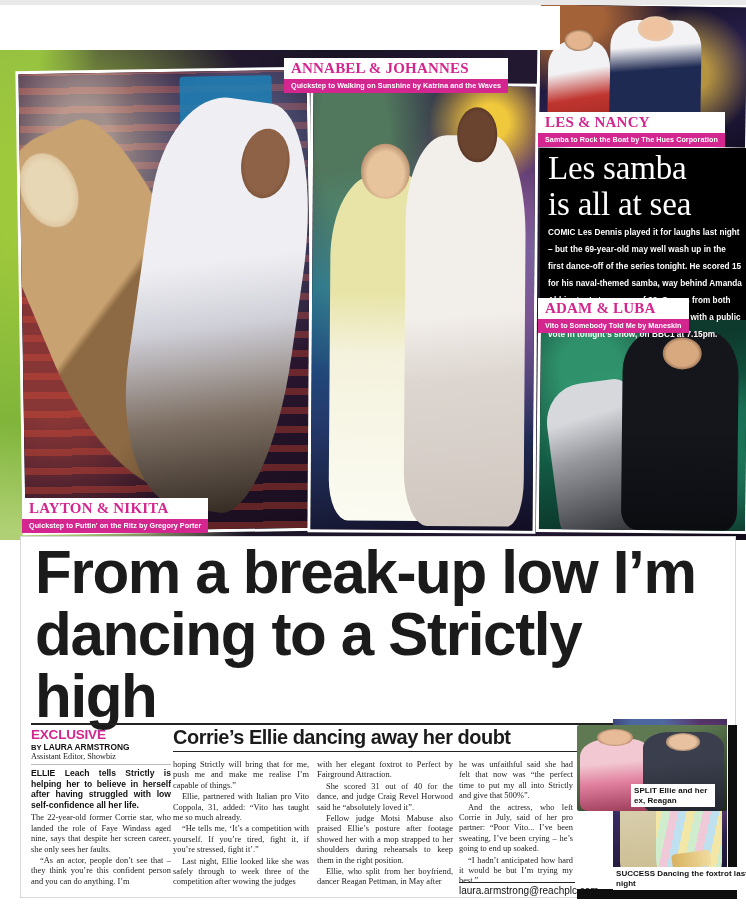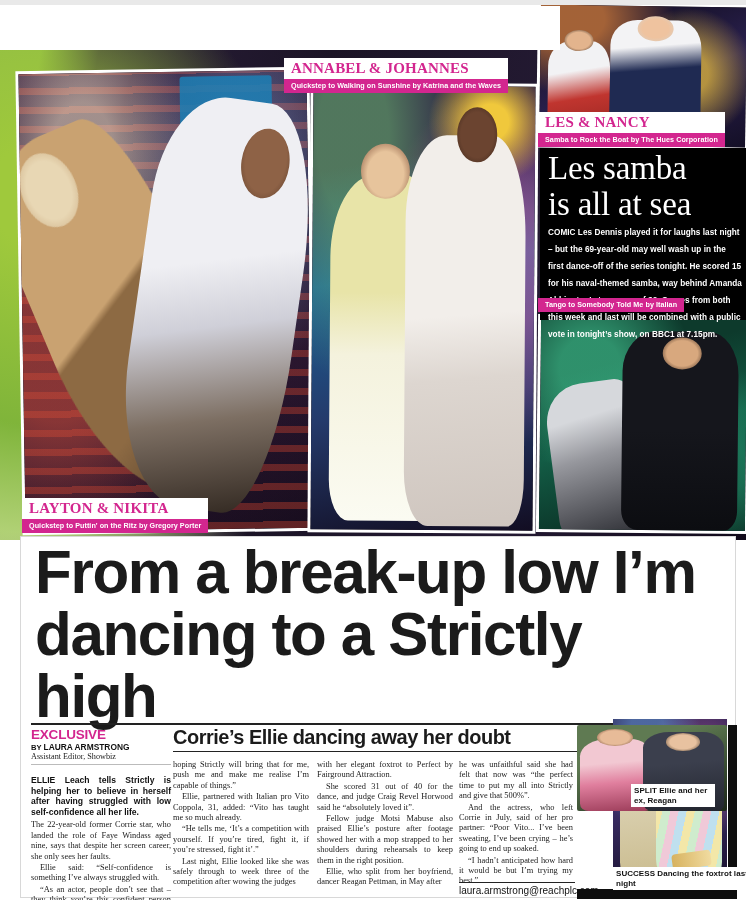--- a/index.html
+++ b/index.html
@@ -191,21 +191,21 @@
   .main-head .l2{ display:block; }
 
   .rule-top { position:absolute; left:10px; top:186px; width:696px; height:2px; background:#222; }
 
   
   .excl { position:absolute; left:10px; top:190px; width:140px; }
   .excl-title{ color:#d3268f; font-size:13.5px; font-weight:700; letter-spacing:-.2px; line-height:15px;}
   .excl-by{ font-size:7.6px; font-weight:700; color:#111; line-height:9px; margin-top:1px;}
   .excl-by .nm{ font-size:8.4px; }
   .excl-role{ font-family:"Liberation Serif", serif; font-size:8.2px; color:#222; line-height:10px;
-    border-bottom:1px solid #bbb; padding-bottom:2px; margin-bottom:10px;}
+    border-bottom:1px solid #bbb; padding-bottom:2px; margin-bottom:3px;}
   .standfirst{ font-size:8.6px; line-height:10.6px; font-weight:700; color:#111; text-align:justify;}
   .col-serif{ font-family:"Liberation Serif", serif; font-size:8.4px; line-height:10.4px;
     color:#1a1a1a; text-align:justify; }
   .col-serif p{ text-indent:9px; margin-top:1px;}
   .col-serif p.first{ text-indent:0; }
 
   
   .sub-head{
     position:absolute; left:152px; top:188px; width:420px;
     font-family:"Liberation Sans Narrow","Liberation Sans", sans-serif;
@@ -325,21 +325,22 @@
     <span class="name">ANNABEL &amp; JOHANNES</span>
     <span class="sub">Quickstep to Walking on Sunshine by Katrina and the Waves</span>
   </div>
 
   <div class="label lbl-les">
     <span class="name">LES &amp; NANCY</span>
     <span class="sub">Samba to Rock the Boat by The Hues Corporation</span>
   </div>
 
   <div class="label lbl-adam">
-    <span class="sub">Tango to Somebody Told Me by Italian</span>
+    <span class="name">ADAM &amp; LUBA</span>
+    <span class="sub">Vito to Somebody Told Me by Maneskin</span>
   </div>
 
   <div class="label lbl-layton">
     <span class="name">LAYTON &amp; NIKITA</span>
     <span class="sub">Quickstep to Puttin' on the Ritz by Gregory Porter</span>
   </div>
 
   <div class="article">
 
     <div class="main-head">
@@ -352,21 +353,20 @@
     <div class="excl c1">
       <div class="excl-title">EXCLUSIVE</div>
       <div class="excl-by">
         <span>BY</span>
         <span class="nm">LAURA ARMSTRONG</span>
       </div>
       <div class="excl-role">Assistant Editor, Showbiz</div>
       <div class="standfirst">ELLIE Leach tells Strictly is helping her to believe in herself after having struggled with low self-confidence all her life.</div>
       <div class="col-serif" style="margin-top:3px;">
         <p class="first">The 22-year-old former Corrie star, who landed the role of Faye Windass aged nine, says that despite her screen career, she only sees her faults.</p>
-        <p>Ellie said: “Self-confidence is something I’ve always struggled with.</p>
         <p>“As an actor, people don’t see that – they think you’re this confident person and you can do anything. I’m</p>
       </div>
     </div>
 
     <div class="sub-head">Corrie’s Ellie dancing away her doubt</div>
     <div class="rule-sub"></div>
 
     <div class="col c2 col-serif">
       <p class="first">hoping Strictly will bring that for me, push me and make me realise I’m capable of things.”</p>
       <p>Ellie, partnered with Italian pro Vito Coppola, 31, added: “Vito has taught me so much already.</p>

